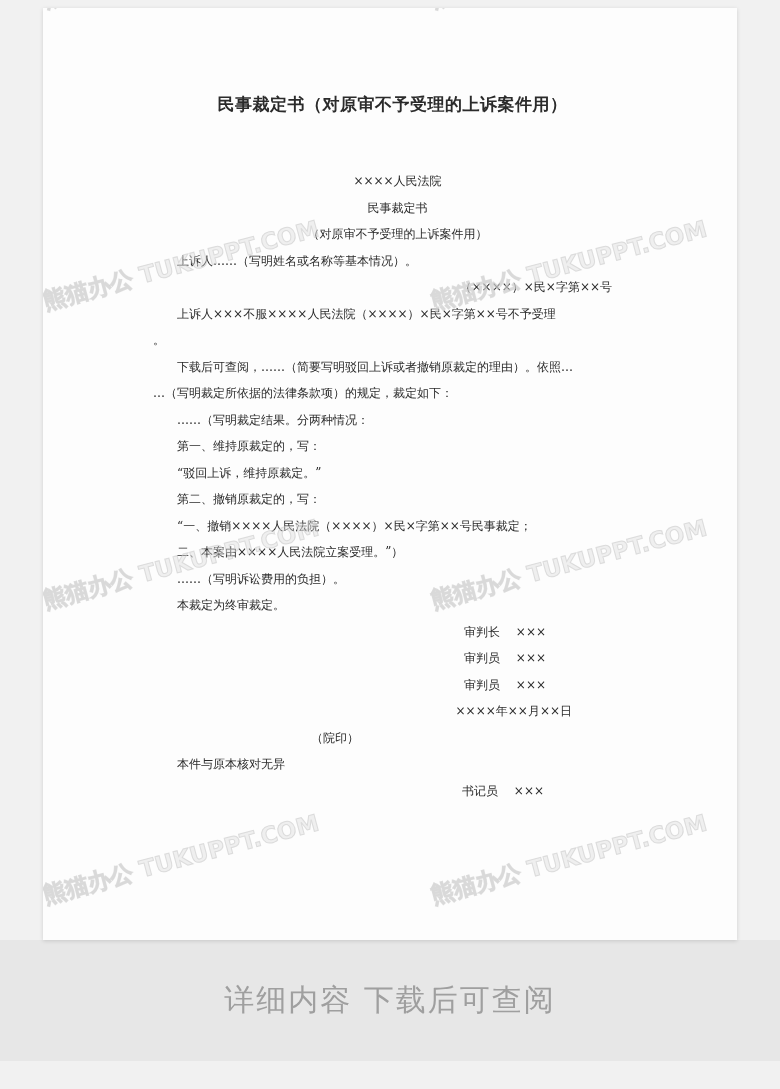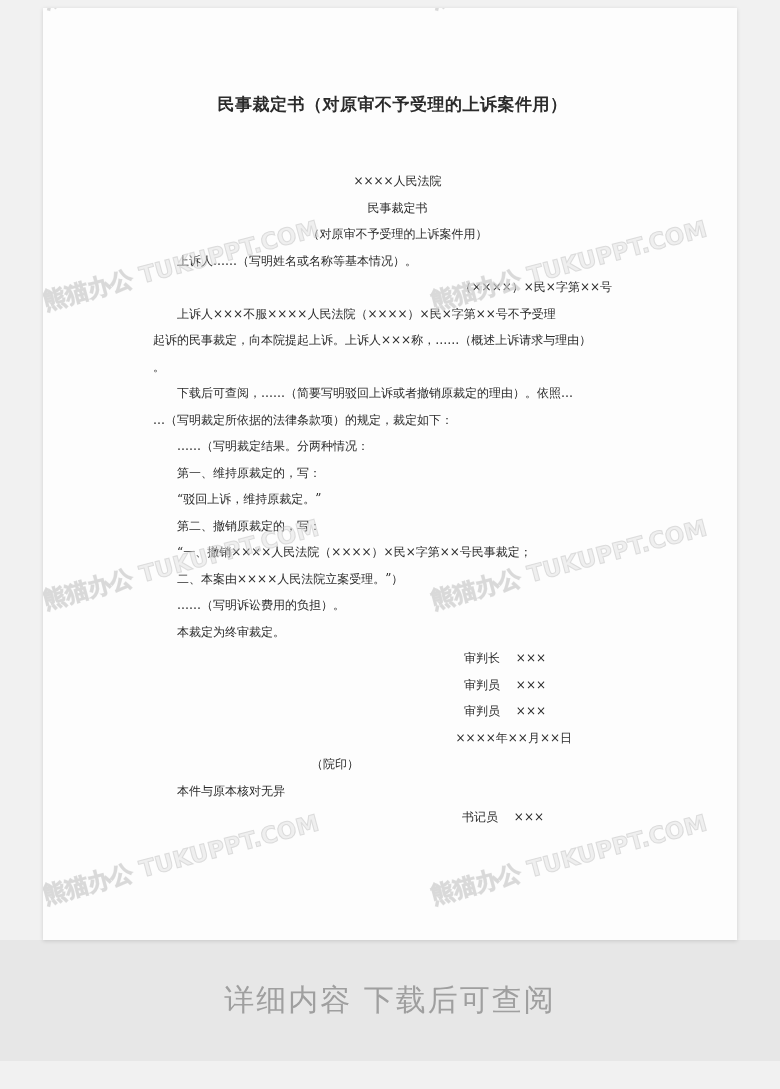--- a/index.html
+++ b/index.html
@@ -67,21 +67,20 @@
 
 <div class="page">
   <div class="doc-title">民事裁定书（对原审不予受理的上诉案件用）</div>
   <div class="doc-body">
       <div class="line centered">××××人民法院</div>
       <div class="line centered">民事裁定书</div>
       <div class="line centered">（对原审不予受理的上诉案件用）</div>
       <div class="line para-indent">上诉人……（写明姓名或名称等基本情况）。</div>
       <div class="line case-number">（××××）×民×字第××号</div>
       <div class="line para-indent">上诉人×××不服××××人民法院（××××）×民×字第××号不予受理</div>
-      <div class="line para-cont">起诉的民事裁定，向本院提起上诉。上诉人×××称，……（概述上诉请求与理由）</div>
       <div class="line para-cont">。</div>
       <div class="line para-indent">下载后可查阅，……（简要写明驳回上诉或者撤销原裁定的理由）。依照…</div>
       <div class="line para-cont">…（写明裁定所依据的法律条款项）的规定，裁定如下：</div>
       <div class="line para-indent">……（写明裁定结果。分两种情况：</div>
       <div class="line para-indent">第一、维持原裁定的，写：</div>
       <div class="line para-indent">“驳回上诉，维持原裁定。”</div>
       <div class="line para-indent">第二、撤销原裁定的，写：</div>
       <div class="line para-indent">“一、撤销××××人民法院（××××）×民×字第××号民事裁定；</div>
       <div class="line para-indent">二、本案由××××人民法院立案受理。”）</div>
       <div class="line para-indent">……（写明诉讼费用的负担）。</div>

